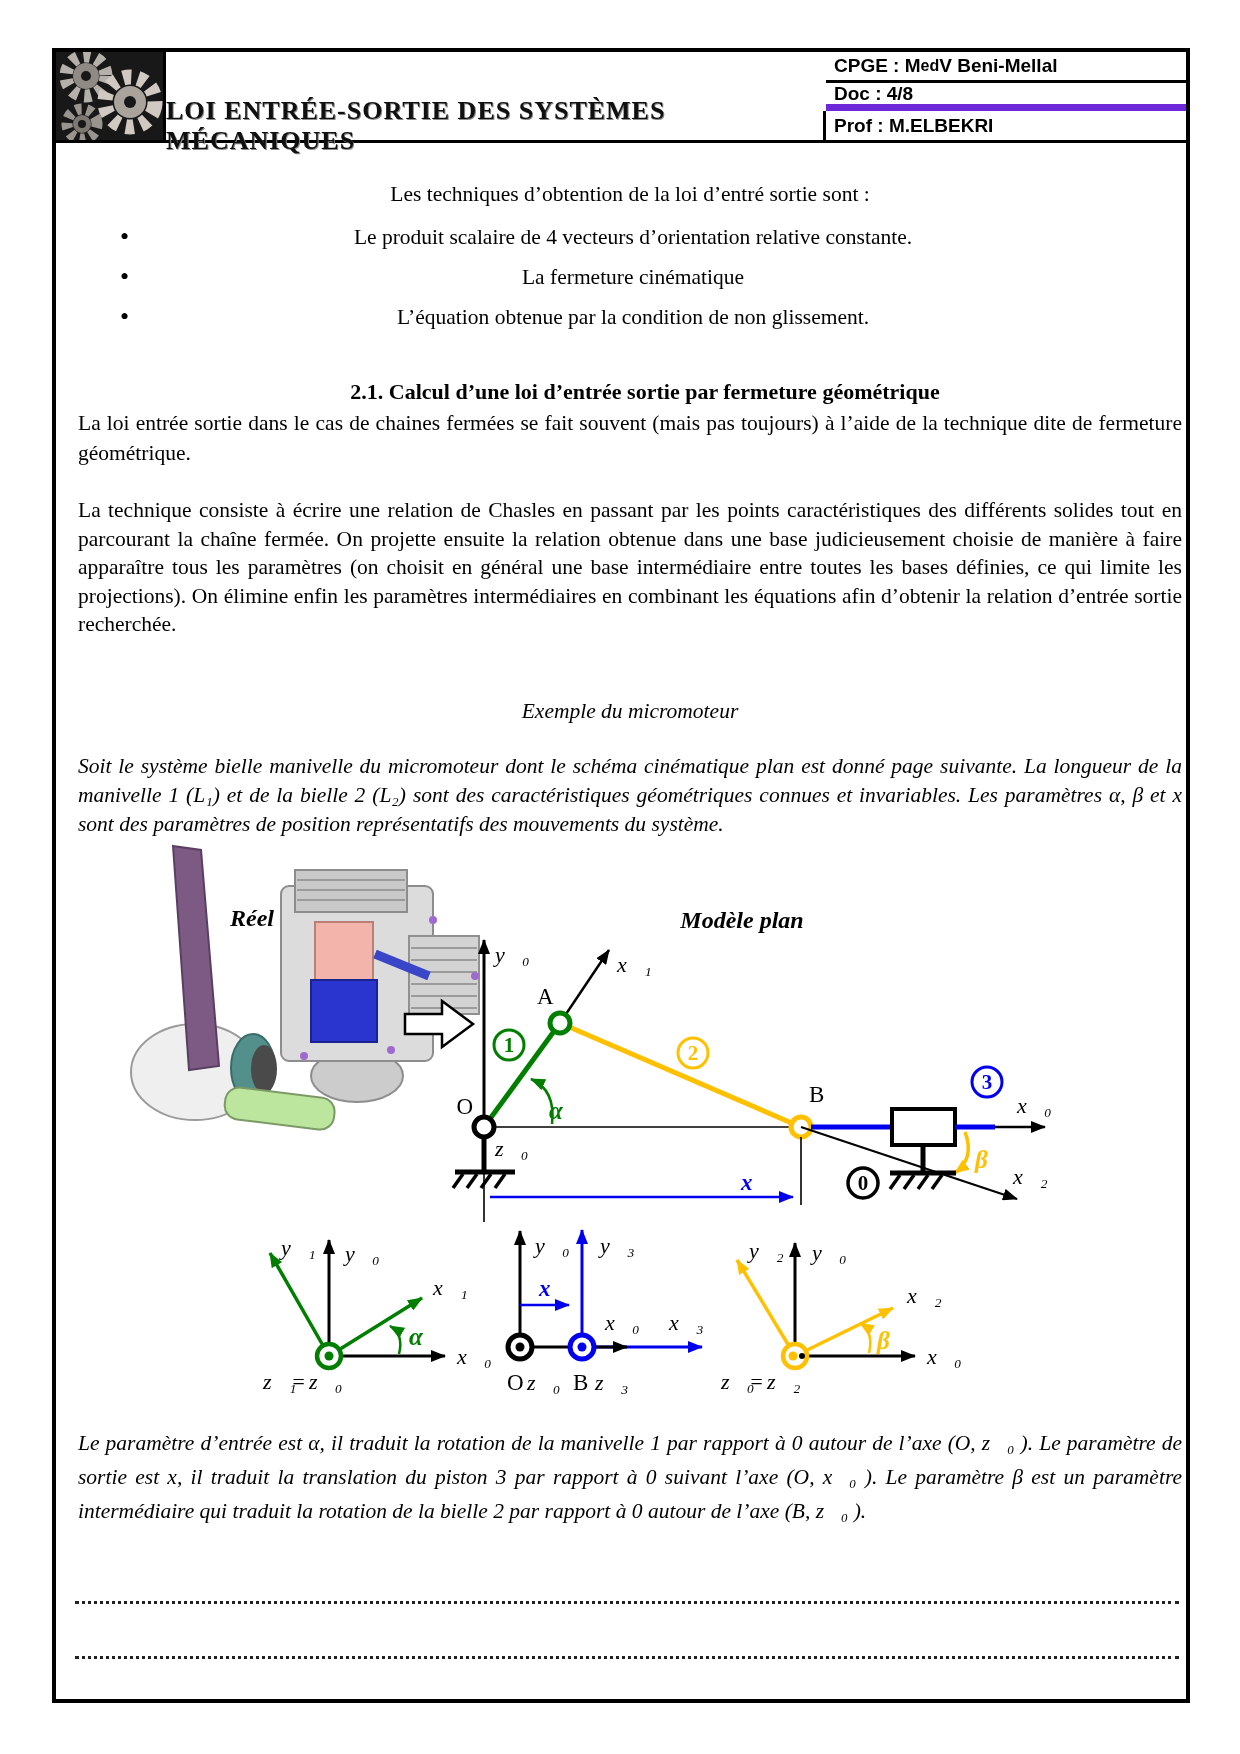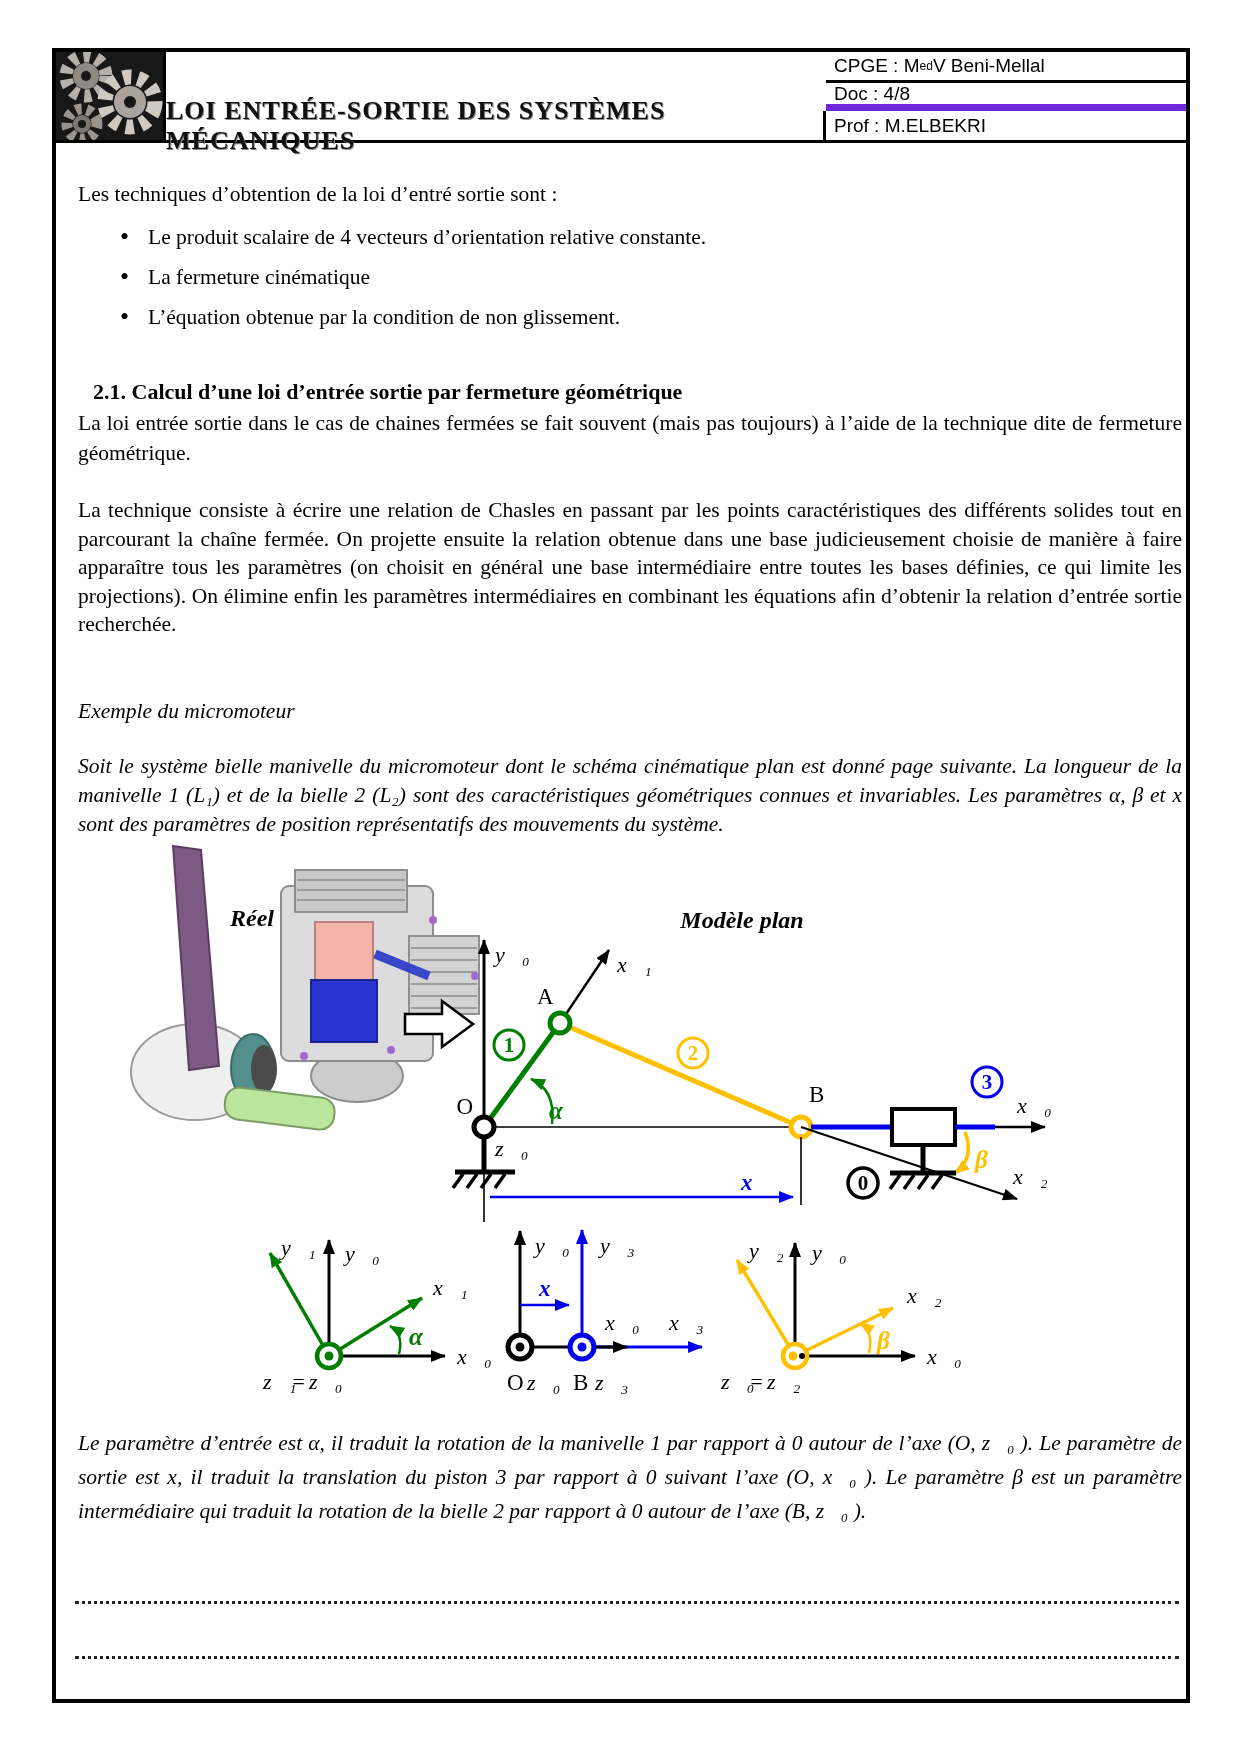--- a/index.html
+++ b/index.html
@@ -12,28 +12,28 @@
   .hdr{position:absolute;left:56px;top:52px;width:1130px;height:88px;display:grid;
        grid-template-columns:110px 660px 360px;grid-template-rows:31px 28px 29px;
        border-bottom:3px solid #000;box-sizing:content-box;}
   .h-gears{grid-area:1/1/4/2;border-right:3px solid #000;position:relative;overflow:hidden;}
   .h-title{grid-area:1/2/3/3;border-right:3px solid #000;border-bottom:3px solid #000;
            display:flex;align-items:center;justify-content:center;font-size:28px;}
   .h-title .cap{font-size:40px;line-height:0;}
   .h-banner{grid-area:3/2/4/3;border-right:3px solid #000;display:flex;align-items:center;justify-content:center;
             font-size:26px;font-weight:bold;letter-spacing:1px;color:#101010;text-shadow:1px 1px 0 #8a8a8a;}
   .h-r{font-family:"Liberation Sans","DejaVu Sans",sans-serif;font-size:19px;display:flex;
-       align-items:center;padding-left:8px;}
+       align-items:center;padding-left:8px;font-weight:bold;}
   .h-cpge{grid-area:1/3/2/4;border-bottom:3px solid #000;}
   .h-doc{grid-area:2/3/3/4;border-bottom:7px solid #6d28d9;}
   .h-prof{grid-area:3/3/4/4;}
-  .h-cpge sup{font-size:12px;}
+  .h-cpge sup{font-size:16px;}
 
   
-  .tb{position:absolute;left:78px;width:1104px;font-size:21.5px;}
+  .tb{position:absolute;left:78px;width:1104px;font-size:21.5px;text-align:center;}
   .lead{top:182px;}
   .bullets{top:217px;left:118px;width:1000px;margin:0;padding:0;}
   .bullets li{list-style:none;position:relative;height:40px;line-height:40px;padding-left:30px;}
   .bullets li::before{content:"\2022";position:absolute;left:2px;font-size:26px;}
   .heading{top:379px;font-weight:bold;font-size:22px;left:93px;}
   .para1{top:408px;text-align:justify;line-height:30px;}
   .para2{top:496px;text-align:justify;line-height:28.5px;}
   .ex-title{top:699px;font-style:italic;}
   .ex-para{top:752px;text-align:justify;font-style:italic;line-height:29px;}
   .closing{top:1426px;text-align:justify;font-style:italic;line-height:34px;}

